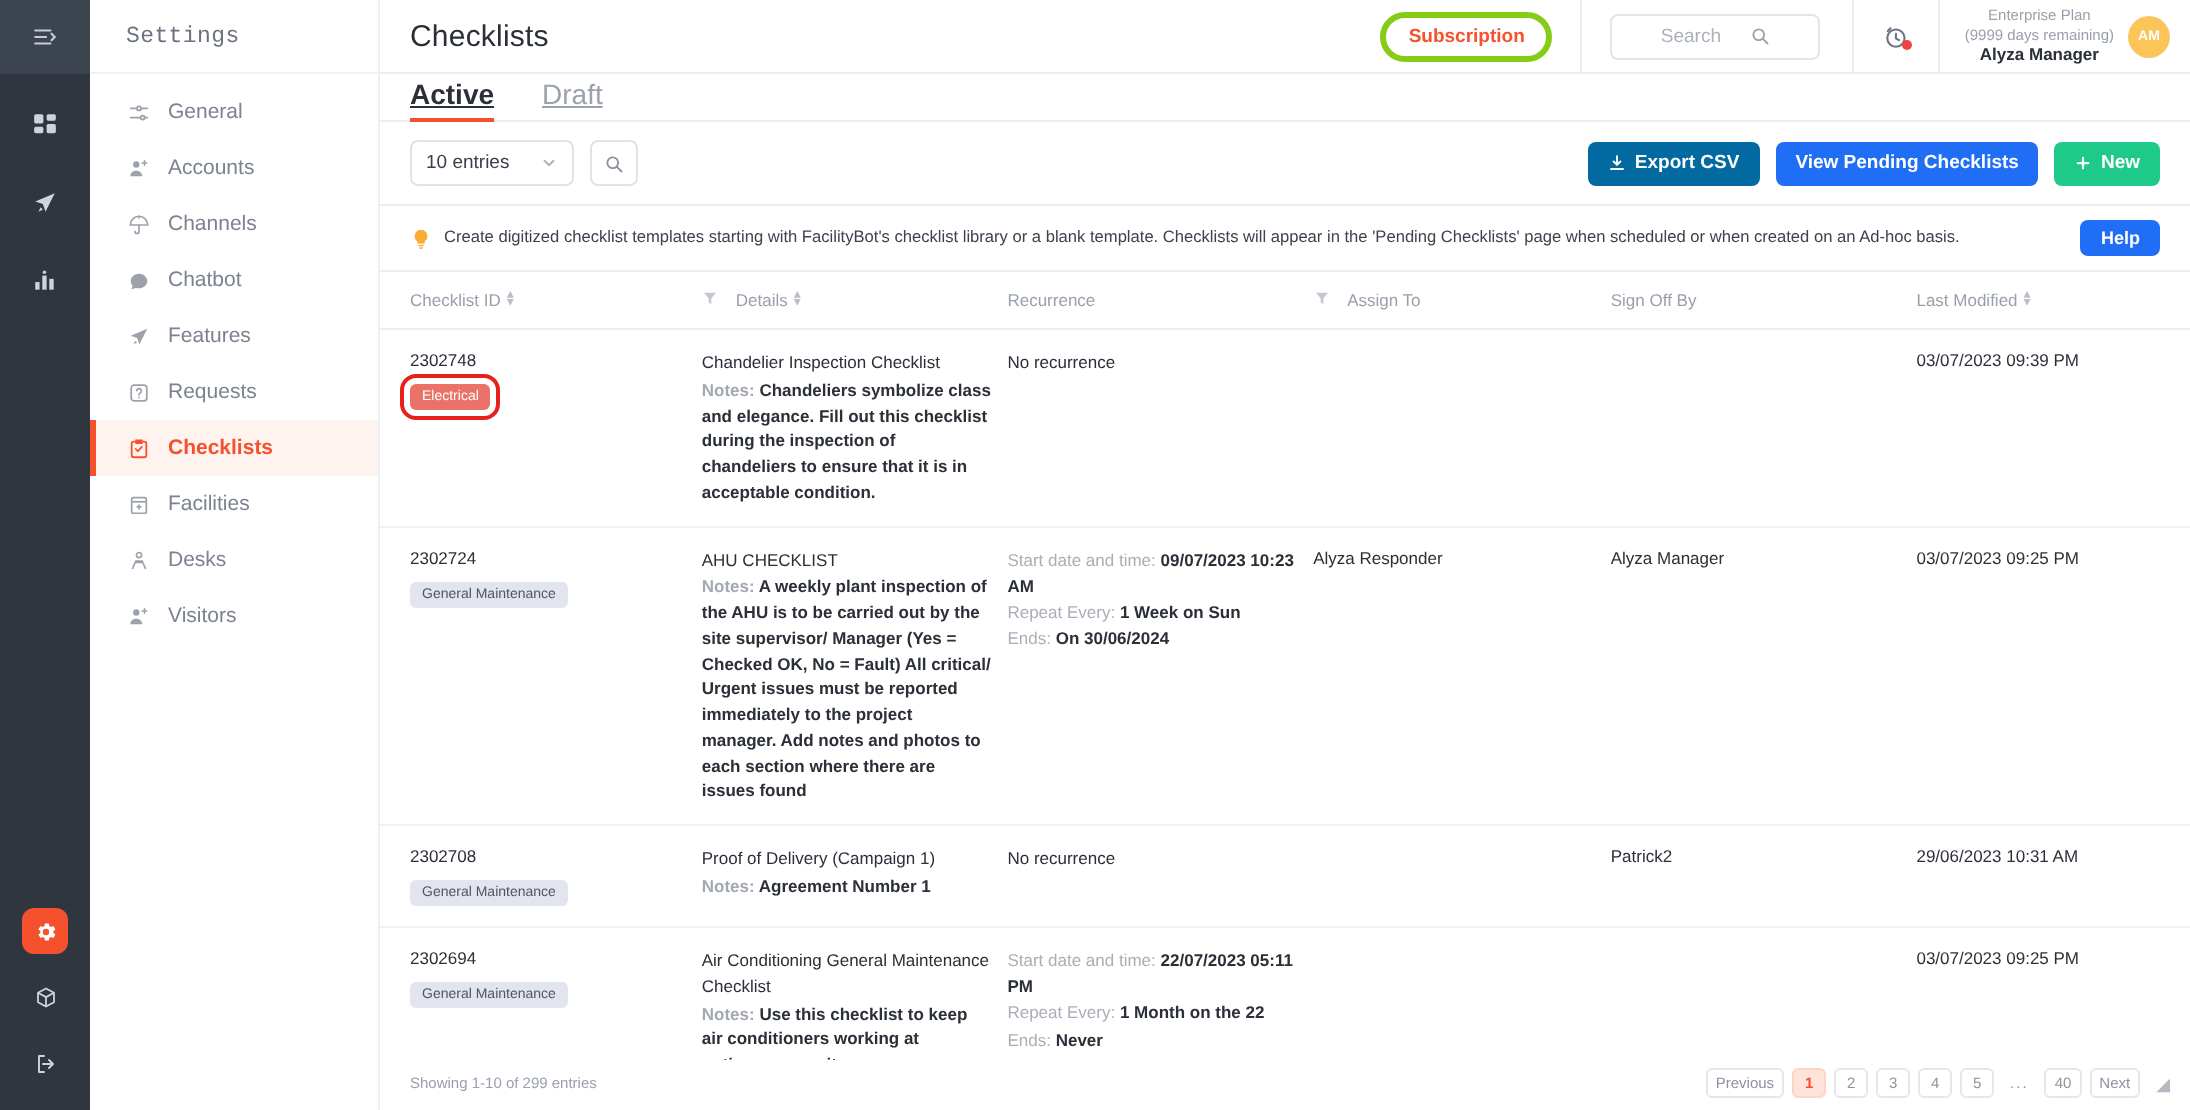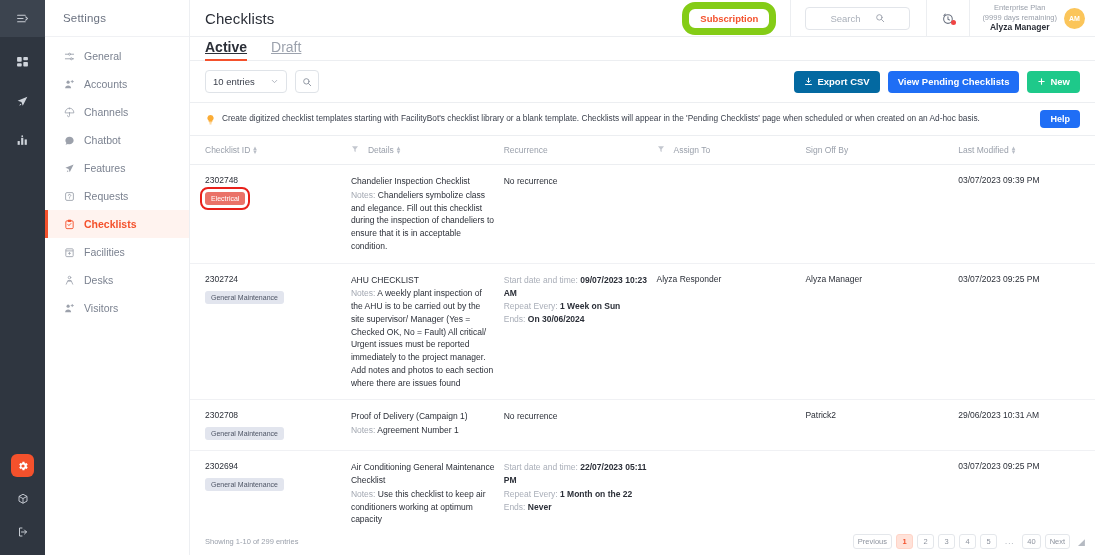--- a/index.html
+++ b/index.html
@@ -45,20 +45,21 @@
   .settings {
     width: 145px; flex: 0 0 145px;
     background: #ffffff;
     border-right: 1px solid #edeff2;
   }
   .settings-title {
     height: 37px; display: flex; align-items: center;
     padding-left: 18px;
     font-size: 11.5px; color: #6b7280; letter-spacing: .2px;
     border-bottom: 1px solid #f0f1f4;
+    font-family: Liberation Mono, monospace;
   }
   .settings-list { padding-top: 5px; }
   .s-item {
     display: flex; align-items: center; gap: 9px;
     height: 28px; padding-left: 18px;
     font-size: 10.5px; color: #7b8290;
     cursor: pointer; position: relative;
   }
   .s-item .s-ico { width: 12px; height: 12px; display: flex; align-items: center; justify-content: center; opacity: .75; }
   .s-item.active {
@@ -72,21 +73,21 @@
 
   
   .main { flex: 1; display: flex; flex-direction: column; min-width: 0; background:#fff; }
 
   .topbar {
     height: 37px; display: flex; align-items: center;
     border-bottom: 1px solid #eceef1; flex: 0 0 37px;
   }
   .page-title { font-size: 15px; color: #2b2f38; padding-left: 15px; flex: 1; letter-spacing: .1px; }
   .sub-btn {
-    border: 7px solid #84cc16; color: #f4512c; background: #fff;
+    border: 3px solid #84cc16; color: #f4512c; background: #fff;
     border-radius: 13px; font-size: 9.5px; font-weight: bold;
     padding: 4px 11px; cursor: pointer; margin-right: 14px;
   }
   .search-wrap {
     width: 105px; height: 23px; border: 1px solid #e2e5ea; border-radius: 4px;
     display: flex; align-items: center; padding: 0 24px; margin-right: 16px;
   }
   .search-wrap input {
     border: none; outline: none; flex: 1; font-size: 9.5px; color: #4b5160;
     font-family: "Liberation Sans", sans-serif; background: transparent; min-width:0;
@@ -170,21 +171,21 @@
   .badge {
     display: inline-block; margin-top: 7px; border-radius: 3px;
     font-size: 7px; padding: 3px 6px; white-space: nowrap;
   }
   .badge-electrical { background: #ea7268; color: #fff; }
   .badge-gm { background: #e2e5ee; color: #4e5565; }
   .badge-hl {
     outline: 2px solid #e8201a; outline-offset: 3px;
   }
   .d-title { font-size: 8.5px; color: #2b2f38; line-height: 1.5; }
-  .d-notes { font-size: 8.5px; color: #2b2f38; line-height: 1.5; margin-top: 1px; }
+  .d-notes { font-size: 8.5px; color: #2b2f38; line-height: 1.5; margin-top: 1px; font-weight: bold; }
   .lbl { color: #a3a8b2; }
   .rec { font-size: 8.5px; line-height: 1.55; }
   .rec .lbl { color: #a9aeb8; }
   .rec b { font-weight: bold; color: #2b2f38; }
 
   
   .footer {
     display: flex; align-items: center; justify-content: space-between;
     padding: 4px 10px 6px 15px; flex: 0 0 auto;
   }

